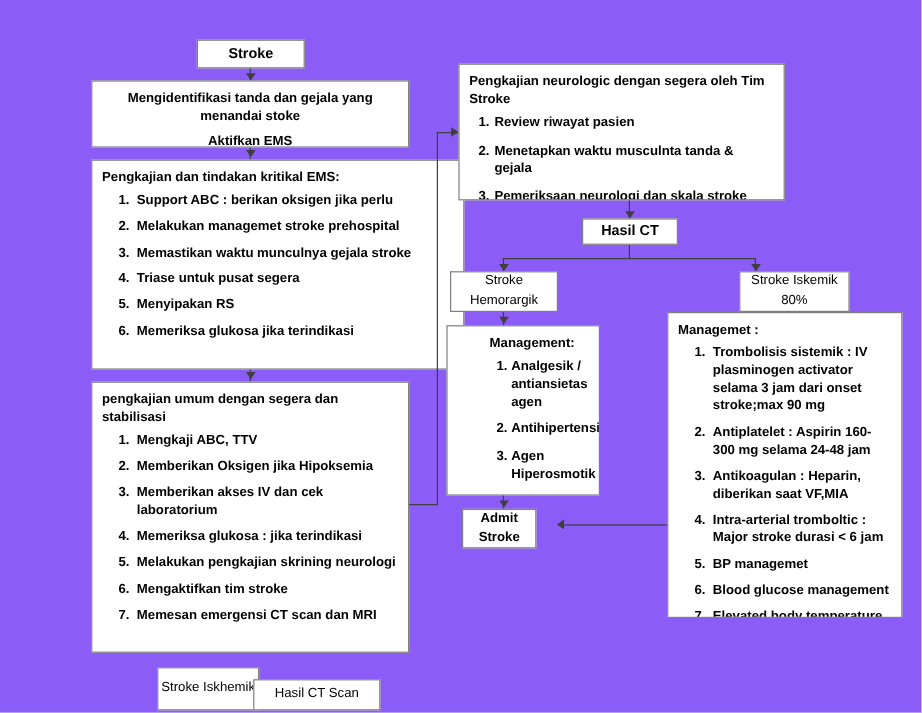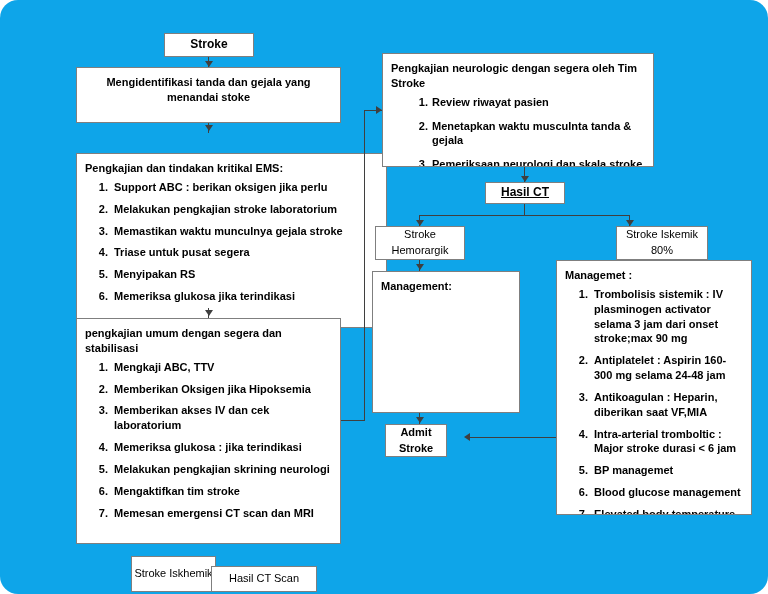--- a/index.html
+++ b/index.html
@@ -9,23 +9,22 @@
     background: #ffffff;
   }
   body {
     font-family: "Liberation Sans", sans-serif;
     color: #000000;
   }
   #canvas {
     position: relative;
     width: 768px;
     height: 594px;
-    background: #0ea5e9;
+    background: #8b5cf6;
     overflow: hidden;
-    border-radius: 18px;
   }
   .node {
     position: absolute;
     box-sizing: border-box;
     border: 1px solid #7f7f7f;
     background: #ffffff;
     overflow: hidden;
     font-size: 11px;
     line-height: 1.45;
     color: #000;
@@ -59,21 +58,21 @@
     margin: 0;
     padding-left: 26px;
     font-size: 11px;
     line-height: 1.35;
   }
   ol.list li {
     margin-bottom: 7px;
     padding-left: 3px;
   }
   ol.list.tight { padding-left: 20px; }
-  ol.list.tight li { margin-bottom: 9px; padding-left: 1px; margin-left: 20px; }
+  ol.list.tight li { margin-bottom: 9px; padding-left: 1px; }
   ol.list.narrow { padding-left: 18px; }
   ol.list.narrow li { margin-bottom: 8px; padding-left: 0px; }
 
   
   .ln {
     position: absolute;
     background: #3f3f3f;
   }
   .vline { width: 1px; }
   .hline { height: 1px; }
@@ -107,32 +106,33 @@
   <div class="node title-node" style="left:164px; top:33px; width:90px; height:24px;">
     <span>Stroke</span>
   </div>
 
   <div class="ln vline" style="left:208px; top:57px; height:10px;"></div>
   <div class="arrow-down" style="left:205px; top:61px;"></div>
 
   <div class="node" style="left:76px; top:67px; width:265px; height:56px;">
     <div class="pad" style="text-align:center;">
       <div class="head">Mengidentifikasi tanda dan gejala yang menandai stoke</div>
+      <div class="head" style="margin-top:6px;">Aktifkan EMS</div>
     </div>
   </div>
 
   <div class="ln vline" style="left:208px; top:123px; height:10px;"></div>
   <div class="arrow-down" style="left:205px; top:125px;"></div>
 
-  <div class="node" style="left:76px; top:133px; width:311px; height:175px;margin-top:20px;">
+  <div class="node" style="left:76px; top:133px; width:311px; height:175px;">
     <div class="pad">
       <div class="head">Pengkajian dan tindakan kritikal EMS:</div>
       <ol class="list">
         <li>Support ABC : berikan oksigen jika perlu</li>
-        <li>Melakukan pengkajian stroke laboratorium</li>
+        <li>Melakukan managemet stroke prehospital</li>
         <li>Memastikan waktu munculnya gejala stroke</li>
         <li>Triase untuk pusat segera</li>
         <li>Menyipakan RS</li>
         <li>Memeriksa glukosa jika terindikasi</li>
       </ol>
     </div>
   </div>
 
   <div class="ln vline" style="left:208px; top:308px; height:10px;"></div>
   <div class="arrow-down" style="left:205px; top:310px;"></div>
@@ -171,21 +171,21 @@
         <li>Review riwayat pasien</li>
         <li>Menetapkan waktu musculnta tanda &amp; gejala</li>
         <li>Pemeriksaan neurologi dan skala stroke</li>
       </ol>
     </div>
   </div>
 
   <div class="ln vline" style="left:524px; top:167px; height:15px;"></div>
   <div class="arrow-down" style="left:521px; top:176px;"></div>
 
-  <div class="node title-node" style="left:485px; top:182px; width:80px; height:22px;text-decoration:underline;">
+  <div class="node title-node" style="left:485px; top:182px; width:80px; height:22px;">
     <span>Hasil CT</span>
   </div>
 
   <div class="ln vline" style="left:524px; top:204px; height:11px;"></div>
   <div class="ln hline" style="left:419px; top:215px; width:210px;"></div>
   <div class="ln vline" style="left:419px; top:215px; height:11px;"></div>
   <div class="arrow-down" style="left:416px; top:220px;"></div>
   <div class="ln vline" style="left:629px; top:215px; height:11px;"></div>
   <div class="arrow-down" style="left:626px; top:220px;"></div>
 
@@ -196,23 +196,29 @@
   <div class="node center-node" style="left:616px; top:226px; width:92px; height:34px;">
     <span>Stroke Iskemik 80%</span>
   </div>
 
   <div class="ln vline" style="left:419px; top:260px; height:11px;"></div>
   <div class="arrow-down" style="left:416px; top:264px;"></div>
 
   <div class="ln vline" style="left:629px; top:260px; height:11px;"></div>
   <div class="arrow-down" style="left:626px; top:264px;"></div>
 
-  <div class="node" style="left:372px; top:271px; width:148px; height:142px;">
+  <div class="node" style="left:372px; top:271px; width:128px; height:142px;padding-left:27px;">
     <div class="pad">
       <div class="head">Management:</div>
+      <ol class="list narrow">
+        <li>Analgesik / antiansietas agen</li>
+        <li>Antihipertensi</li>
+        <li>Agen Hiperosmotik</li>
+        <li>Adekuat</li>
+      </ol>
     </div>
   </div>
 
   <div class="node" style="left:556px; top:260px; width:196px; height:255px;">
     <div class="pad">
       <div class="head">Managemet :</div>
       <ol class="list">
         <li>Trombolisis sistemik : IV plasminogen activator selama 3 jam dari onset stroke;max 90 mg</li>
         <li>Antiplatelet : Aspirin 160-300 mg selama 24-48 jam</li>
         <li>Antikoagulan : Heparin, diberikan saat VF,MIA</li>

